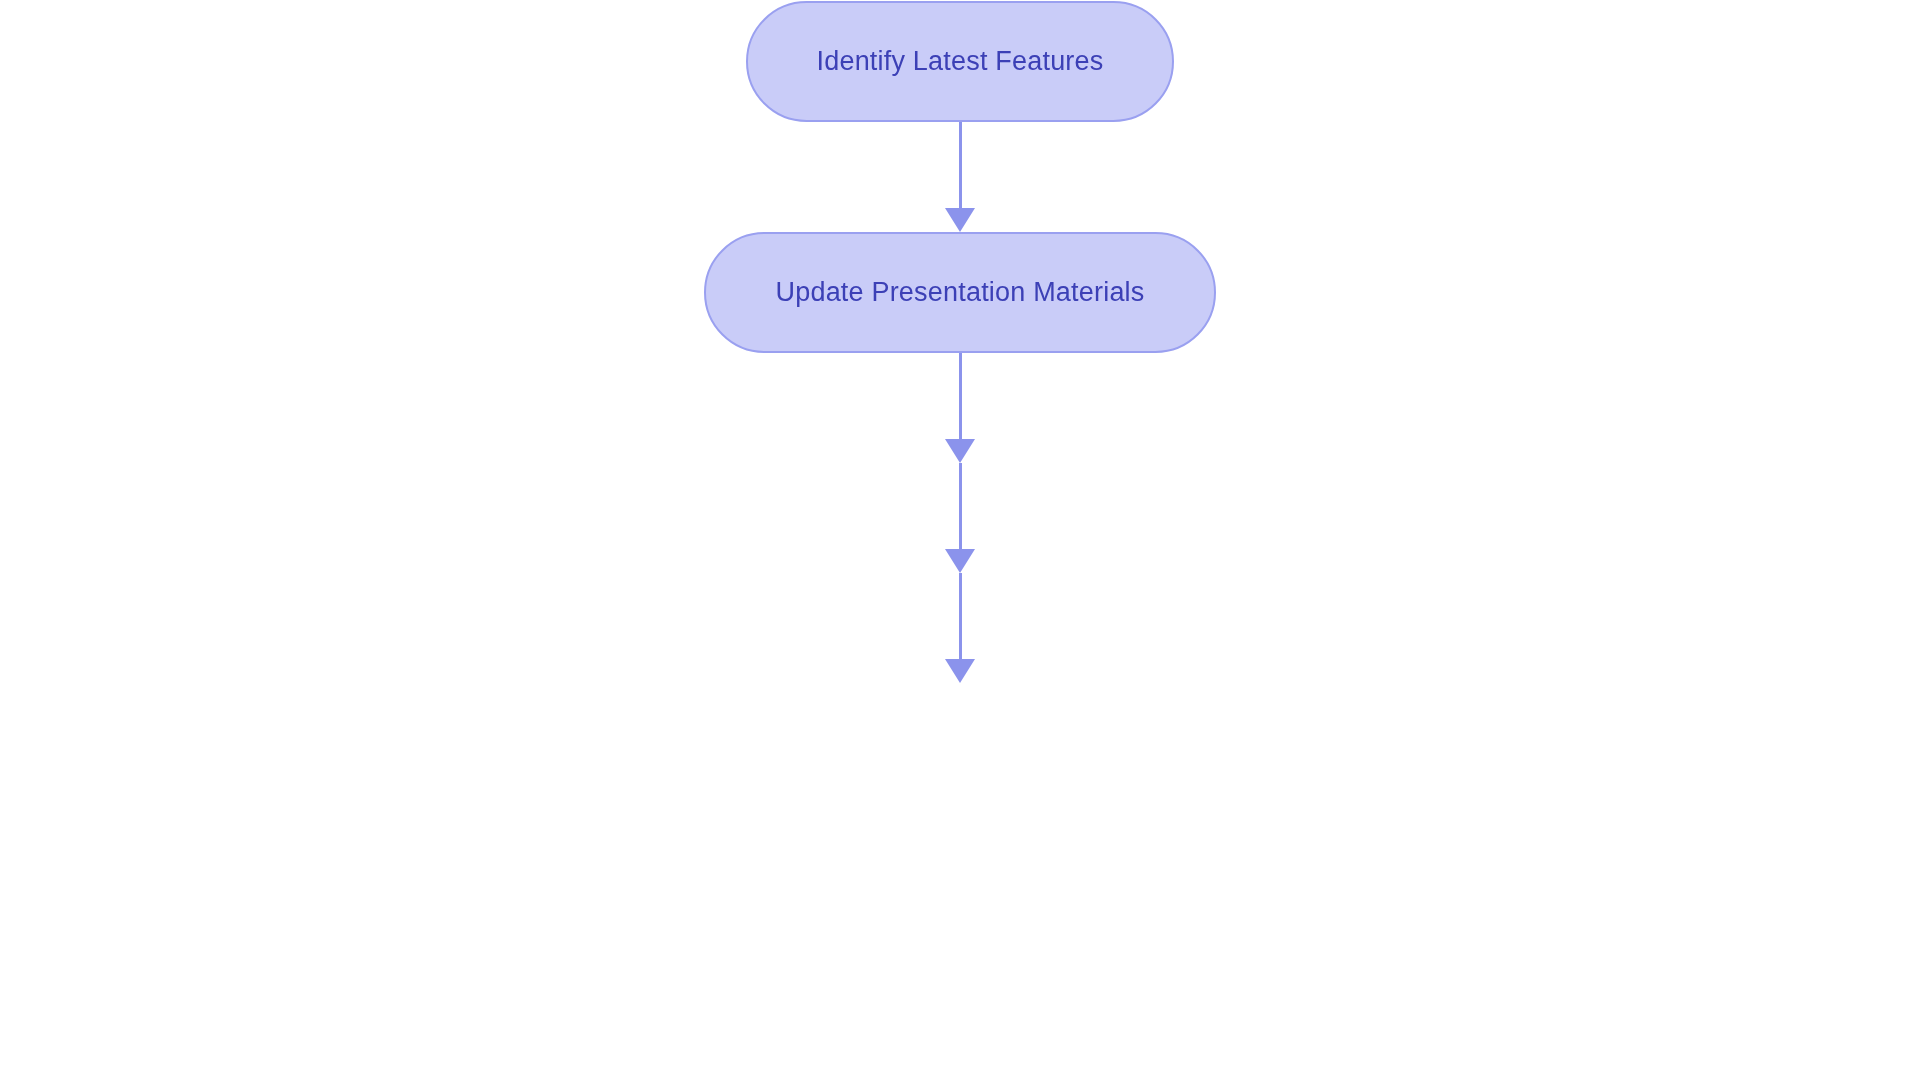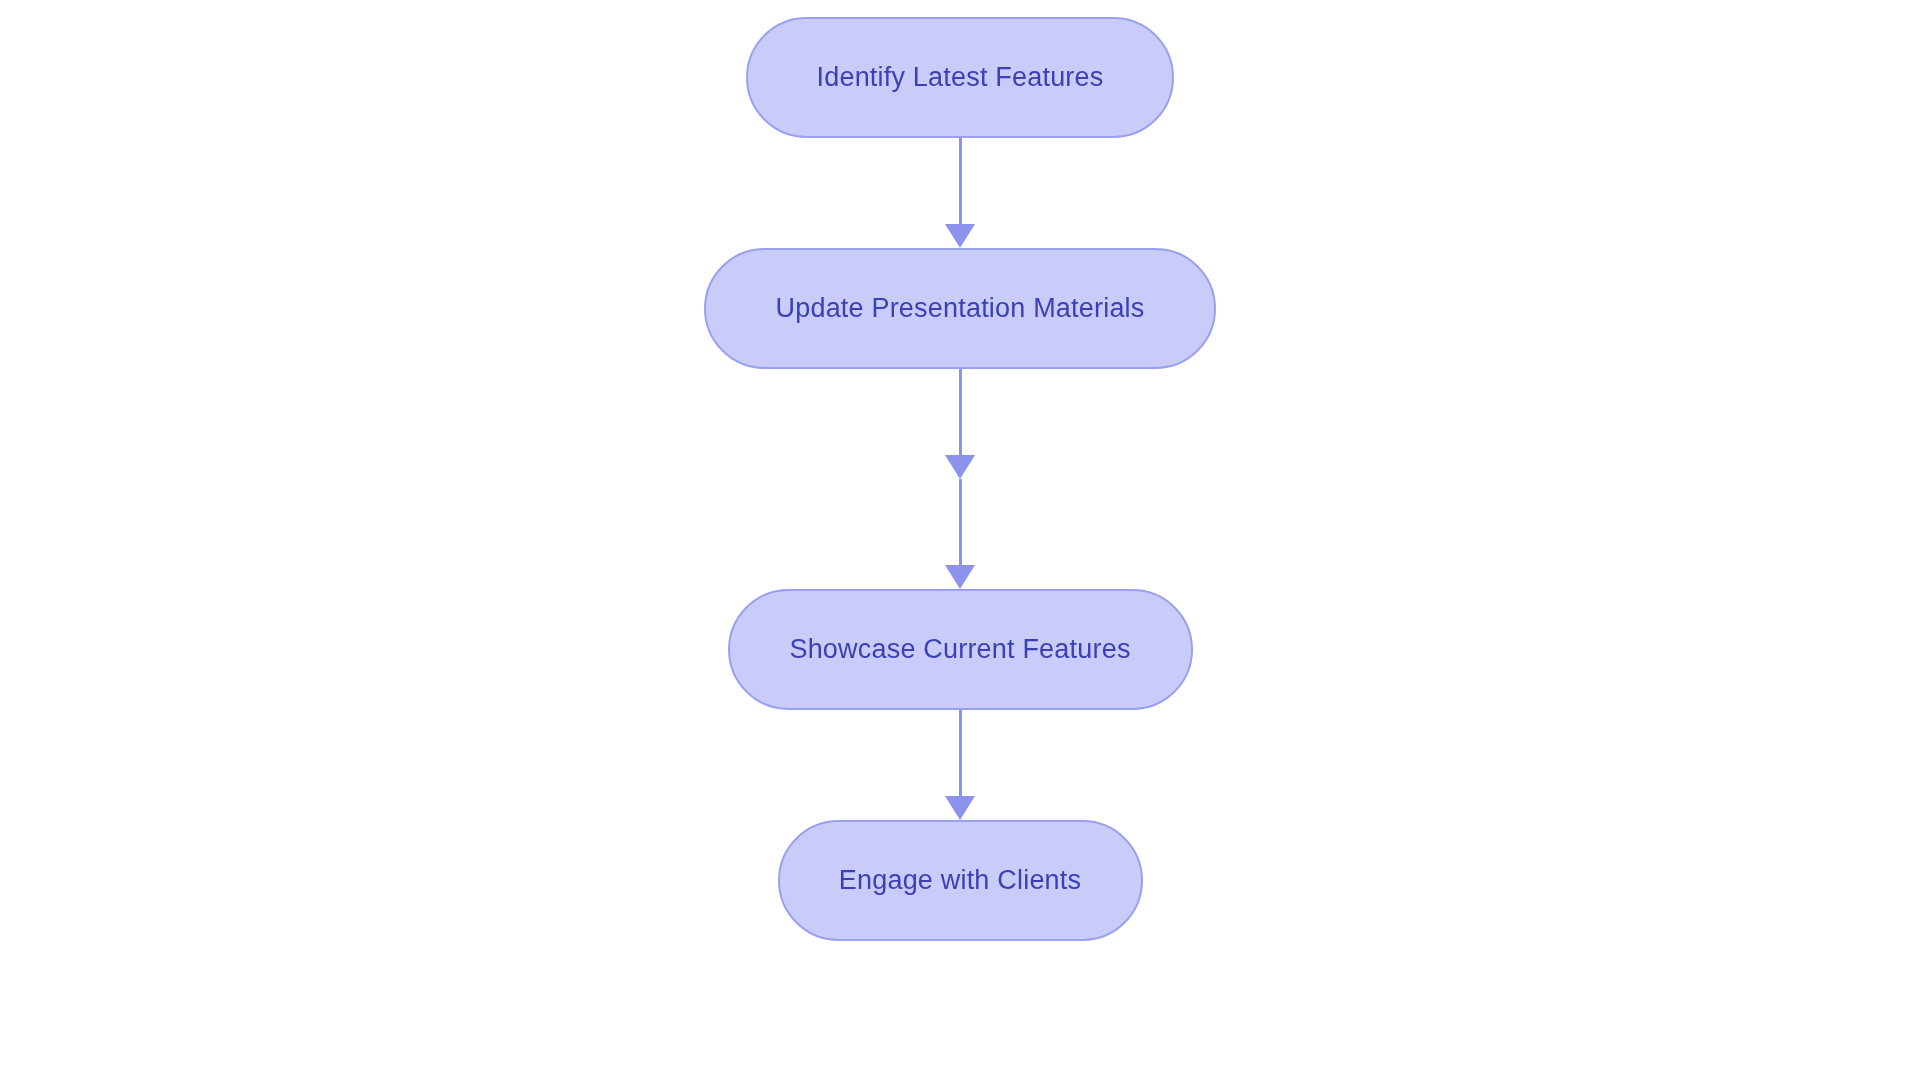--- a/index.html
+++ b/index.html
@@ -8,21 +8,21 @@
     background: #ffffff;
   }
   .canvas {
     position: relative;
     width: 1920px;
     height: 1083px;
     background: #ffffff;
     display: flex;
     flex-direction: column;
     align-items: center;
-    padding-top: 17px;
+    padding-top: 1px;
     box-sizing: border-box;
     font-family: "Liberation Sans", "DejaVu Sans", sans-serif;
     overflow: hidden;
   }
   .node {
     height: 121px;
     box-sizing: border-box;
     background: #c9ccf8;
     border: 2px solid #9aa0f0;
     border-radius: 60.5px;
@@ -80,26 +80,20 @@
     <div class="connector-line"></div>
     <div class="connector-head"></div>
   </div>
 
 
   <div class="connector">
     <div class="connector-line"></div>
     <div class="connector-head"></div>
   </div>
 
-  <div class="node" style="width:465px">
-    <span class="node-label">Showcase Current Features</span>
-  </div>
 
   <div class="connector">
     <div class="connector-line"></div>
     <div class="connector-head"></div>
   </div>
 
-  <div class="node" style="width:365px">
-    <span class="node-label">Engage with Clients</span>
-  </div>
 
 </div>
 
 </body></html>

